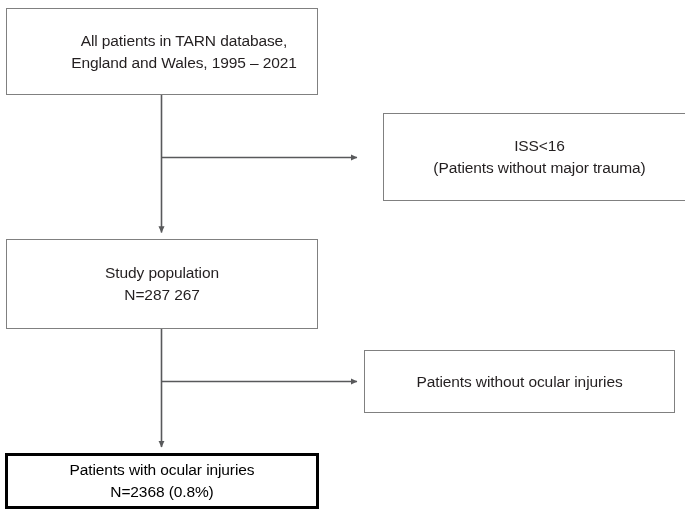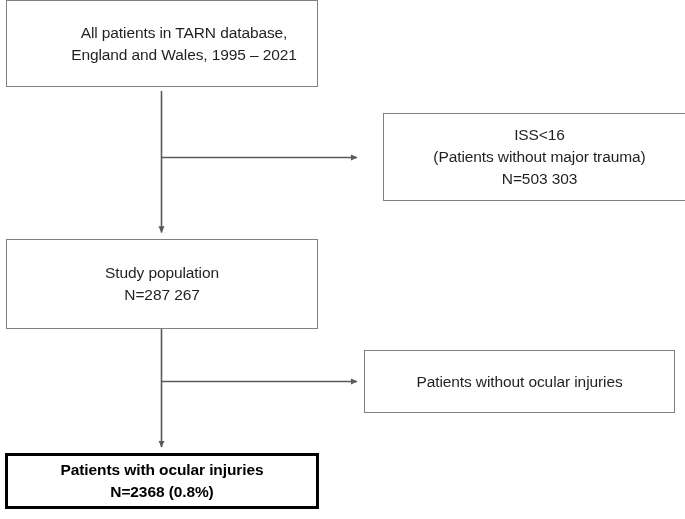--- a/index.html
+++ b/index.html
@@ -28,31 +28,31 @@
     align-items: center;
     justify-content: center;
     text-align: center;
     color: #231f20;
     font-size: 15.5px;
     line-height: 1.42;
     letter-spacing: -0.1px;
   }
   .node.emphasis {
     border: 3px solid #000000;
-    font-weight: bold;
+    font-weight: normal;
     color: #000000;
     text-align: center;
   }
   .node .line {
     display: block;
     white-space: nowrap;
   }
 
   
-  #node-all-patients   { left: 6px;   top: 0;   width: 312px; height: 87px; padding-left: 44px; }
+  #node-all-patients   { left: 6px;   top: 8px;   width: 312px; height: 87px; padding-left: 44px; }
   #node-iss-excluded   { left: 364px; top: 113px; width: 313px; height: 88px; margin-left: 19px; }
   #node-study-pop      { left: 6px;   top: 239px; width: 312px; height: 90px; }
   #node-no-ocular      { left: 364px; top: 350px; width: 311px; height: 63px; }
   #node-with-ocular    { left: 5px;   top: 453px; width: 314px; height: 56px; }
 
   #connectors {
     position: absolute;
     left: 0;
     top: 0;
     width: 685px;
@@ -90,21 +90,20 @@
   </svg>
 
   <div class="node" id="node-all-patients">
     <span class="line">All patients in TARN database,</span>
     <span class="line">England and Wales, 1995 – 2021</span>
   </div>
 
   <div class="node" id="node-iss-excluded">
     <span class="line">ISS&lt;16</span>
     <span class="line">(Patients without major trauma)</span>
-    <span class="line">N=503 303</span>
   </div>
 
   <div class="node" id="node-study-pop">
     <span class="line">Study population</span>
     <span class="line">N=287 267</span>
   </div>
 
   <div class="node" id="node-no-ocular">
     <span class="line">Patients without ocular injuries</span>
   </div>

